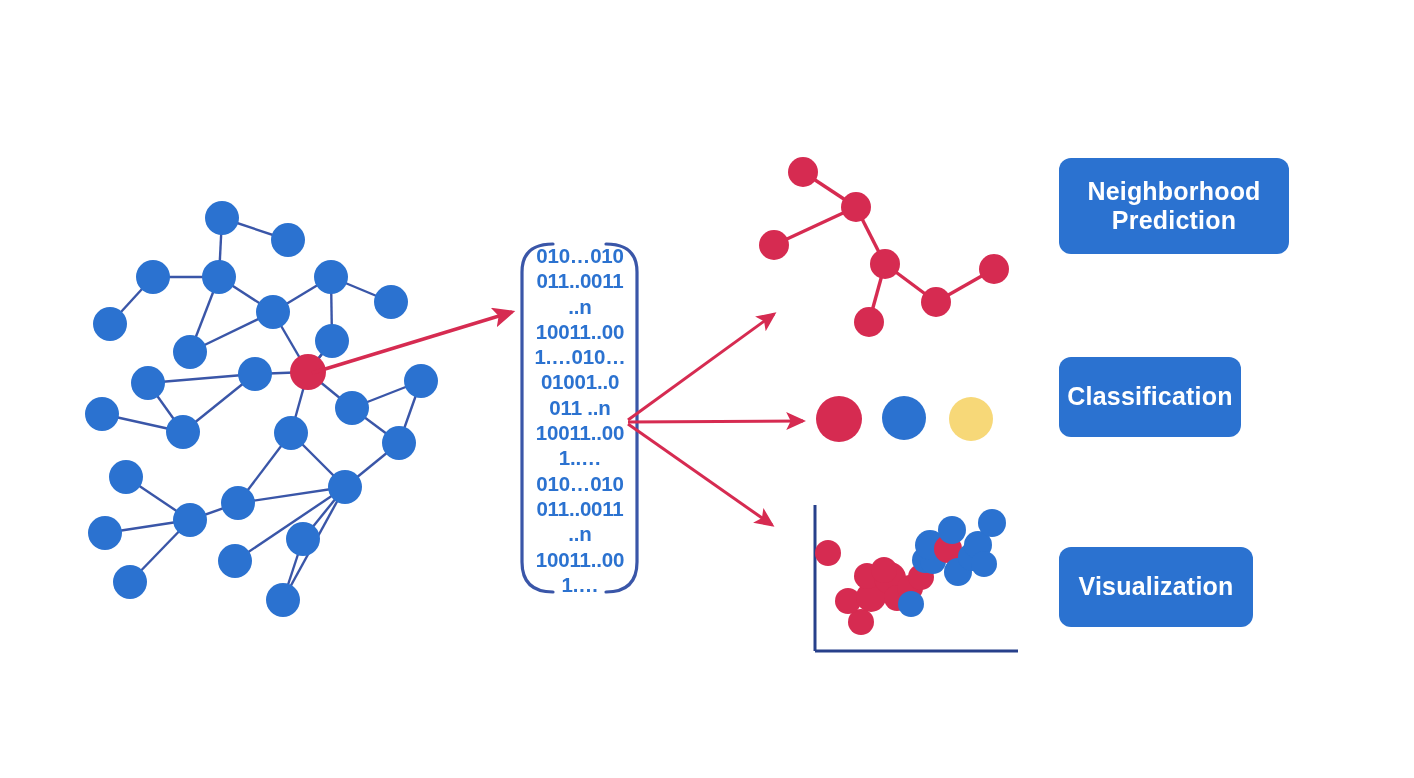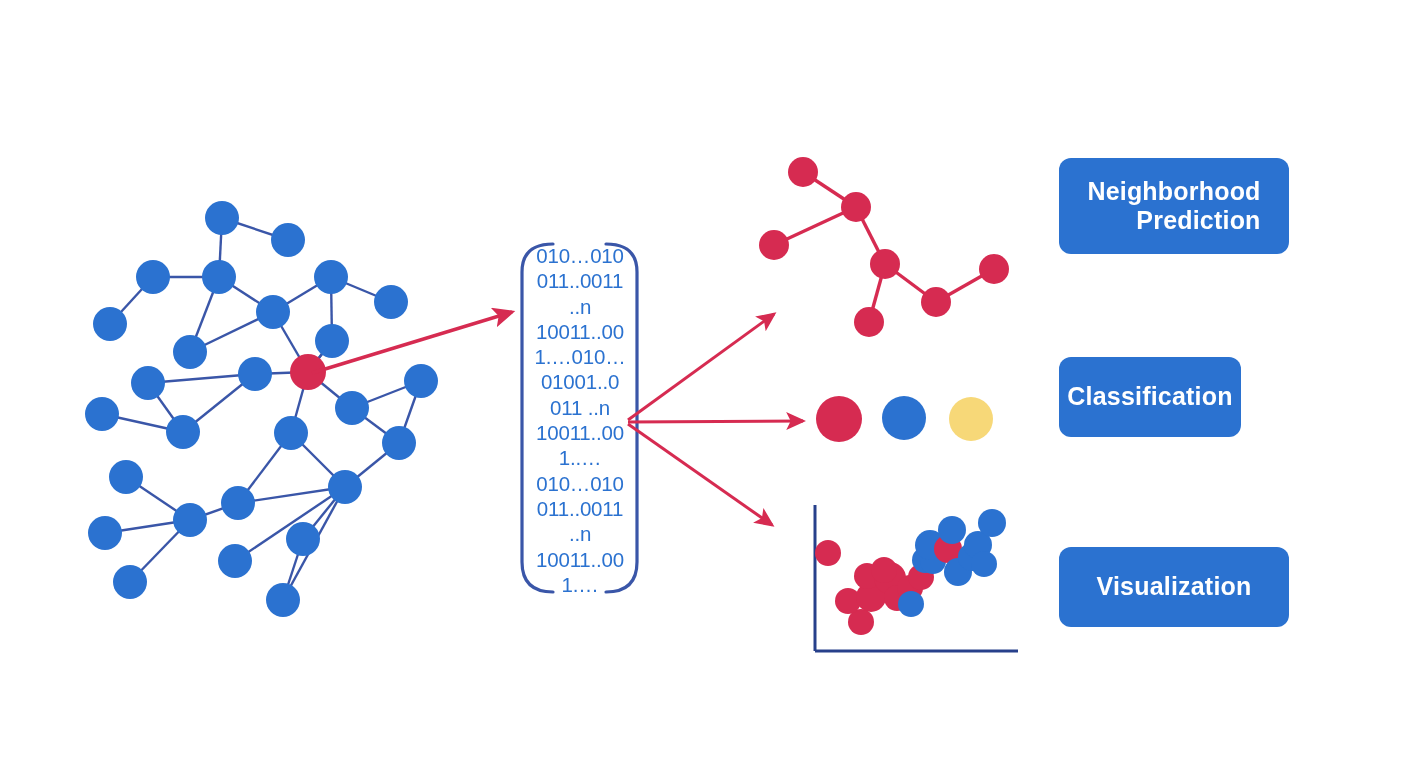--- a/index.html
+++ b/index.html
@@ -25,41 +25,41 @@
     height: 778px;
   }
   .label-box {
     position: absolute;
     background: #2B72D0;
     border-radius: 12px;
     color: #ffffff;
     display: flex;
     align-items: center;
     justify-content: center;
-    text-align: right;
+    text-align: center;
     font-weight: bold;
     font-size: 25px;
     line-height: 1.18;
     letter-spacing: 0.2px;
     white-space: pre-line;
     box-sizing: border-box;
     padding: 6px 10px;
   }
   #box-neighborhood { left: 1059px; top: 158px; width: 230px; height: 96px; }
   #box-classification { left: 1059px; top: 357px; width: 182px; height: 80px; }
-  #box-visualization { left: 1059px; top: 547px; width: 230px; height: 80px; }
+  #box-visualization { left: 1059px; top: 547px; width: 194px; height: 80px; }
 
   .vec-text {
     position: absolute;
     left: 524px;
     top: 243px;
     width: 112px;
     text-align: center;
     color: #2B72D0;
-    font-weight: normal;
+    font-weight: bold;
     font-size: 20.5px;
     line-height: 25.3px;
     letter-spacing: -0.2px;
     white-space: pre-line;
   }
 </style>
 </head>
 <body>
 
 <div id="stage">

